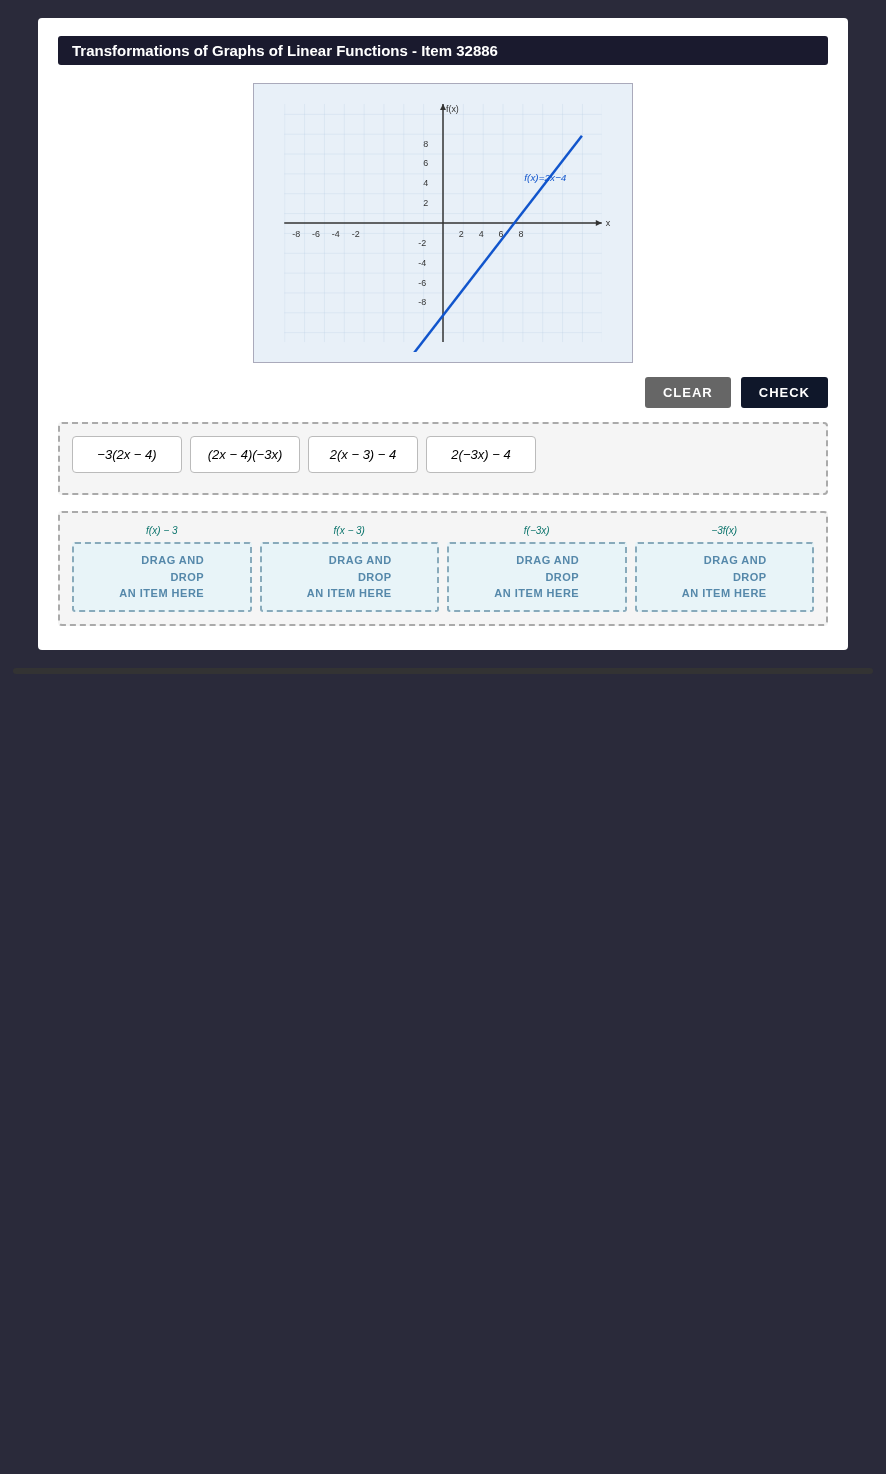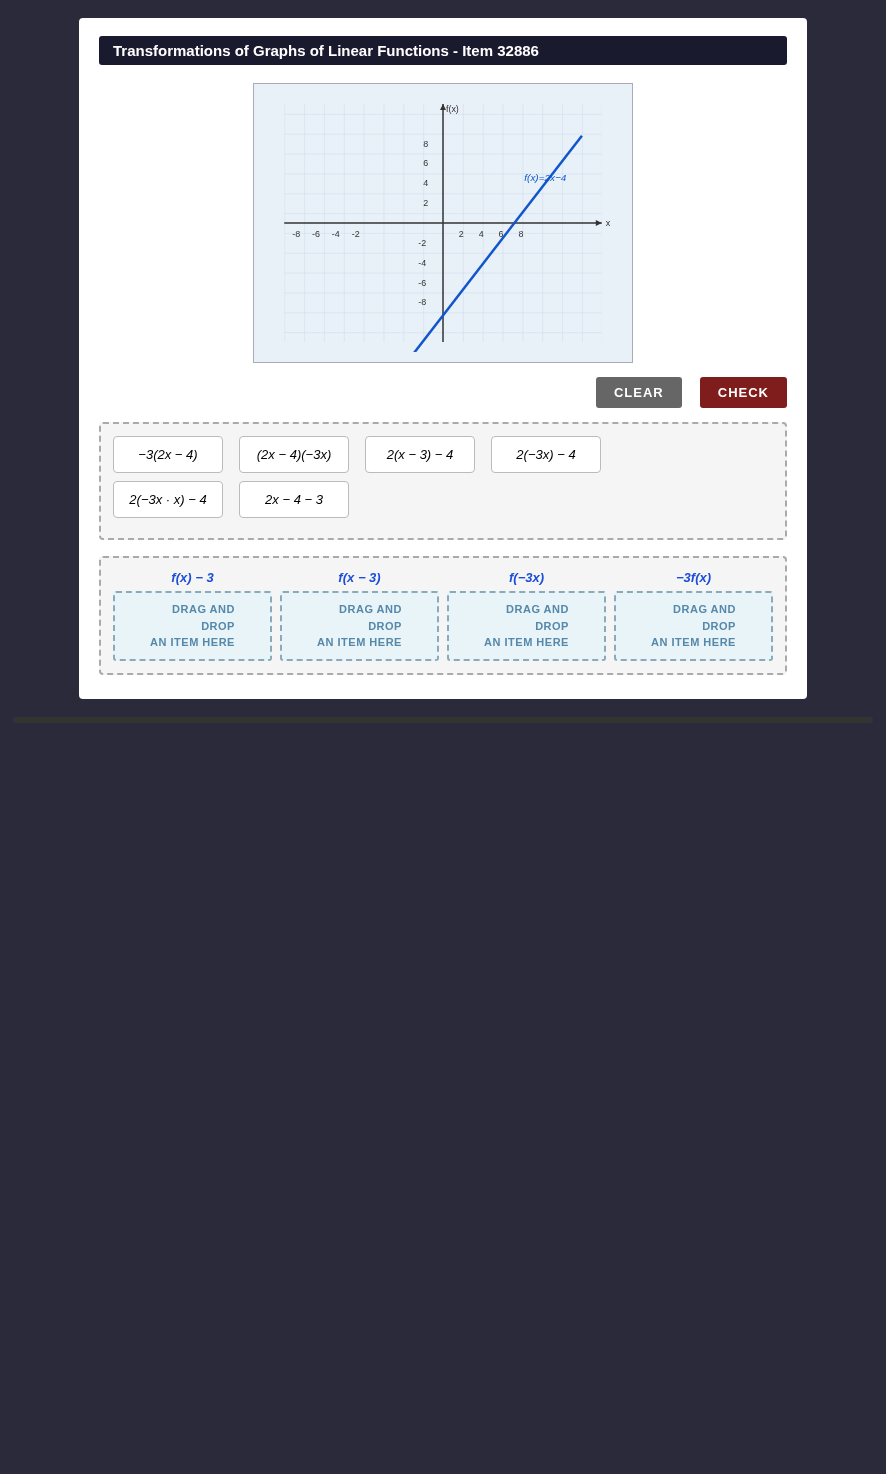--- a/index.html
+++ b/index.html
@@ -8,21 +8,21 @@
       font-family: Arial, sans-serif;
       width: 886px;
       min-height: 1474px;
       display: flex;
       flex-direction: column;
       align-items: center;
       padding: 10px;
     }
     .main-container {
       background: #ffffff;
-      width: 728px;
+      width: 810px;
       border-radius: 4px;
       padding: 18px 20px 24px 20px;
       margin-top: 8px;
     }
     .page-title {
       background: #1a1a2e;
       color: #fff;
       font-size: 15px;
       font-weight: bold;
       padding: 6px 14px;
@@ -49,56 +49,56 @@
       position: relative;
       padding: 10px;
     }
     .graph-box svg {
       width: 100%;
       height: 100%;
     }
     .buttons-row {
       display: flex;
       justify-content: flex-end;
-      gap: 18px;
+      gap: 10px;
       margin-bottom: 14px;
     }
     .btn-clear {
       background: #666;
       color: #fff;
       border: none;
       padding: 8px 18px;
       font-size: 13px;
       font-weight: bold;
       border-radius: 3px;
       cursor: pointer;
       letter-spacing: 1px;
     }
     .btn-check {
-      background: #7f1d1d;
+      background: #0f172a;
       color: #fff;
       border: none;
       padding: 8px 18px;
       font-size: 13px;
       font-weight: bold;
       border-radius: 3px;
       cursor: pointer;
       letter-spacing: 1px;
     }
     .expressions-area {
       border: 2px dashed #aaa;
       border-radius: 4px;
       padding: 12px;
       background: #f5f5f5;
       margin-bottom: 16px;
     }
     .expressions-row {
       display: flex;
       flex-wrap: wrap;
-      gap: 16px;
+      gap: 8px;
       margin-bottom: 8px;
     }
     .expr-card {
       background: #fff;
       border: 1.5px solid #bbb;
       border-radius: 4px;
       padding: 10px 14px;
       font-size: 13px;
       min-width: 110px;
       text-align: center;
@@ -115,26 +115,25 @@
       display: flex;
       gap: 8px;
     }
     .transform-col {
       flex: 1;
       display: flex;
       flex-direction: column;
       align-items: center;
     }
     .transform-label {
-      font-size: 13px;
+      font-size: 10px;
       font-style: italic;
-      color: #1d4ed8;
+      color: #0f766e;
       margin-bottom: 6px;
       text-align: center;
-      font-weight: bold;
     }
     .drop-zone {
       border: 2px dashed #8ab;
       border-radius: 3px;
       min-height: 70px;
       width: 100%;
       display: flex;
       align-items: center;
       justify-content: center;
       background: #e8f4f8;
@@ -219,28 +218,20 @@
       <div class="expr-card">
         (2<em>x</em> − 4)(−3<em>x</em>)
       </div>
       <div class="expr-card">
         2(<em>x</em> − 3) − 4
       </div>
       <div class="expr-card">
         2(−3<em>x</em>) − 4
       </div>
     </div>
-    <div class="expressions-row">
-      <div class="expr-card">
-        2(−3<em>x</em> · <em>x</em>) − 4
-      </div>
-      <div class="expr-card">
-        2<em>x</em> − 4 − 3
-      </div>
-    </div>
   </div>
 
   <div class="transformations-area">
     <div class="transformations-row">
 
       <div class="transform-col">
         <div class="transform-label">
           <em>f</em>(<em>x</em>) − 3
         </div>
         <div class="drop-zone">

